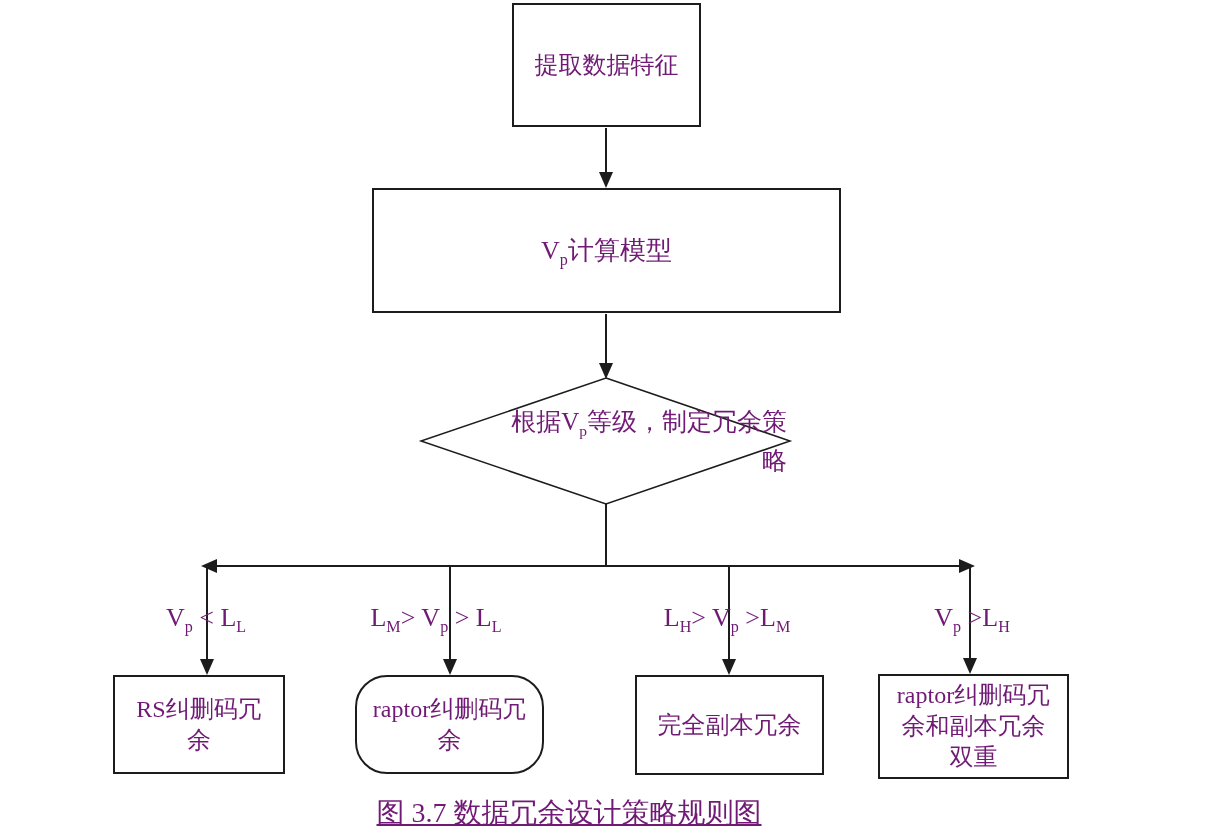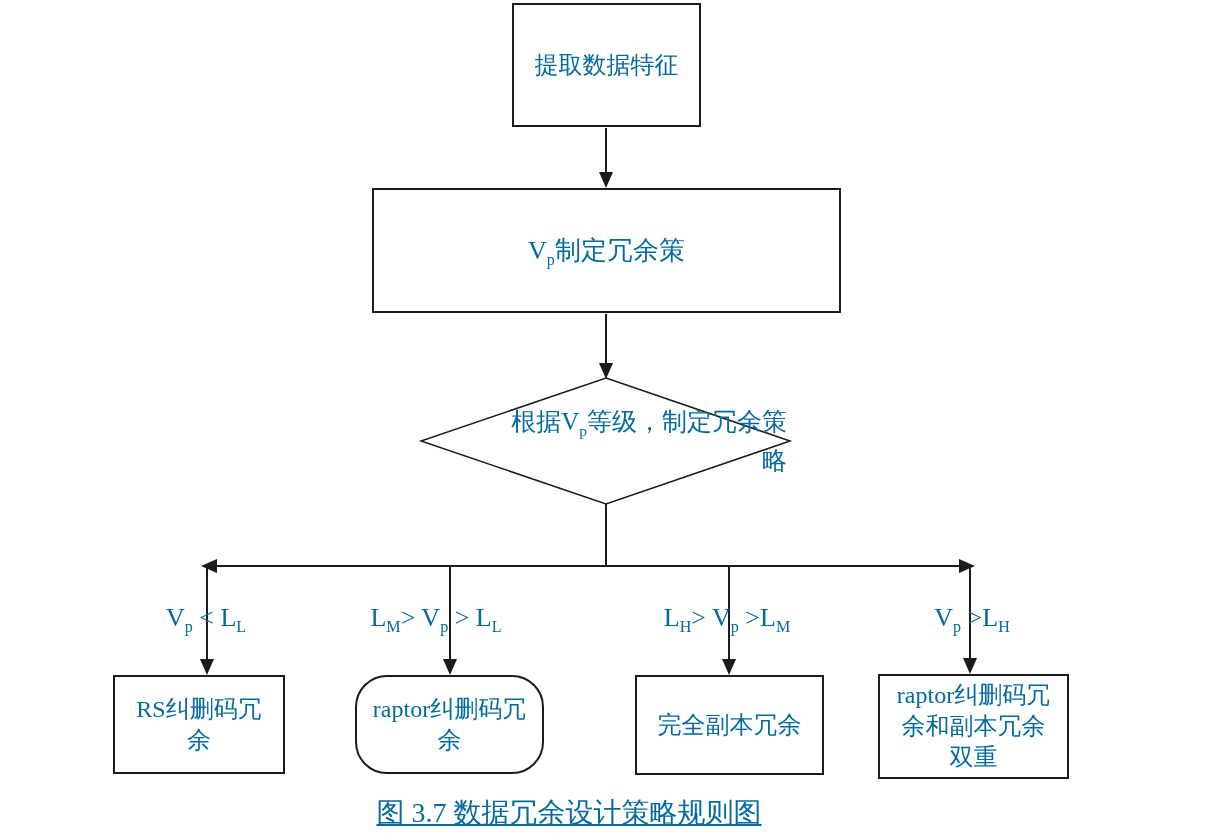--- a/index.html
+++ b/index.html
@@ -2,21 +2,21 @@
 <html><head>
 <meta charset="utf-8">
 <style>
   html, body { margin: 0; padding: 0; background: #ffffff; }
   .canvas {
     position: relative;
     width: 1223px;
     height: 840px;
     background: #ffffff;
     font-family: "Liberation Serif", "DejaVu Serif", serif;
-    color: #0369a1;
+    color: #701a75;
     overflow: hidden;
   }
   svg.wires { position: absolute; left: 0; top: 0; }
   .node {
     position: absolute;
     box-sizing: border-box;
     border: 2px solid #1c1c1c;
     display: flex;
     align-items: center;
     justify-content: center;
@@ -97,21 +97,21 @@
       <polygon points="722,659 736,659 729,675"></polygon>
       <polygon points="963,658 977,658 970,674"></polygon>
     </g>
   </svg>
 
   <div class="node node-extract">
     <span>提取数据特征</span>
   </div>
 
   <div class="node node-model">
-    <span><span>V</span><sub>p</sub><span>制定冗余策</span></span>
+    <span><span>V</span><sub>p</sub><span>计算模型</span></span>
   </div>
 
   <div class="decision-label">
     <div class="dline"><span>根据V</span><sub>p</sub><span>等级，制定冗余策</span></div>
     <div class="dline">略</div>
   </div>
 
   <div class="cond-label cond-1"><span>V</span><sub>p</sub><span> &lt; L</span><sub>L</sub></div>
 
   <div class="cond-label cond-2"><span>L</span><sub>M</sub><span>&gt; V</span><sub>p</sub><span> &gt; L</span><sub>L</sub></div>

